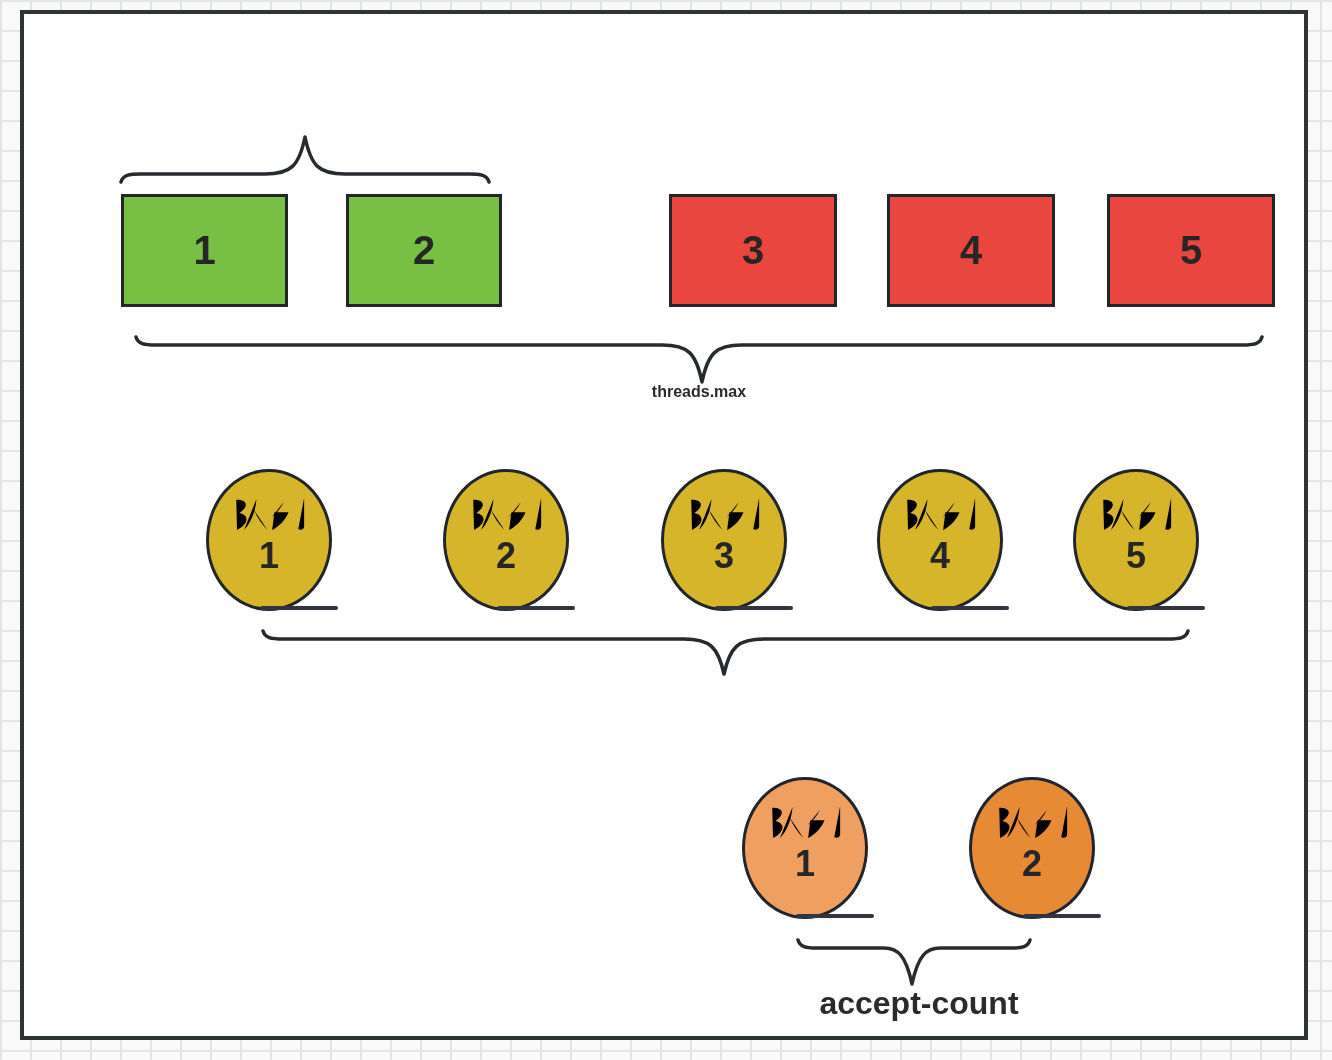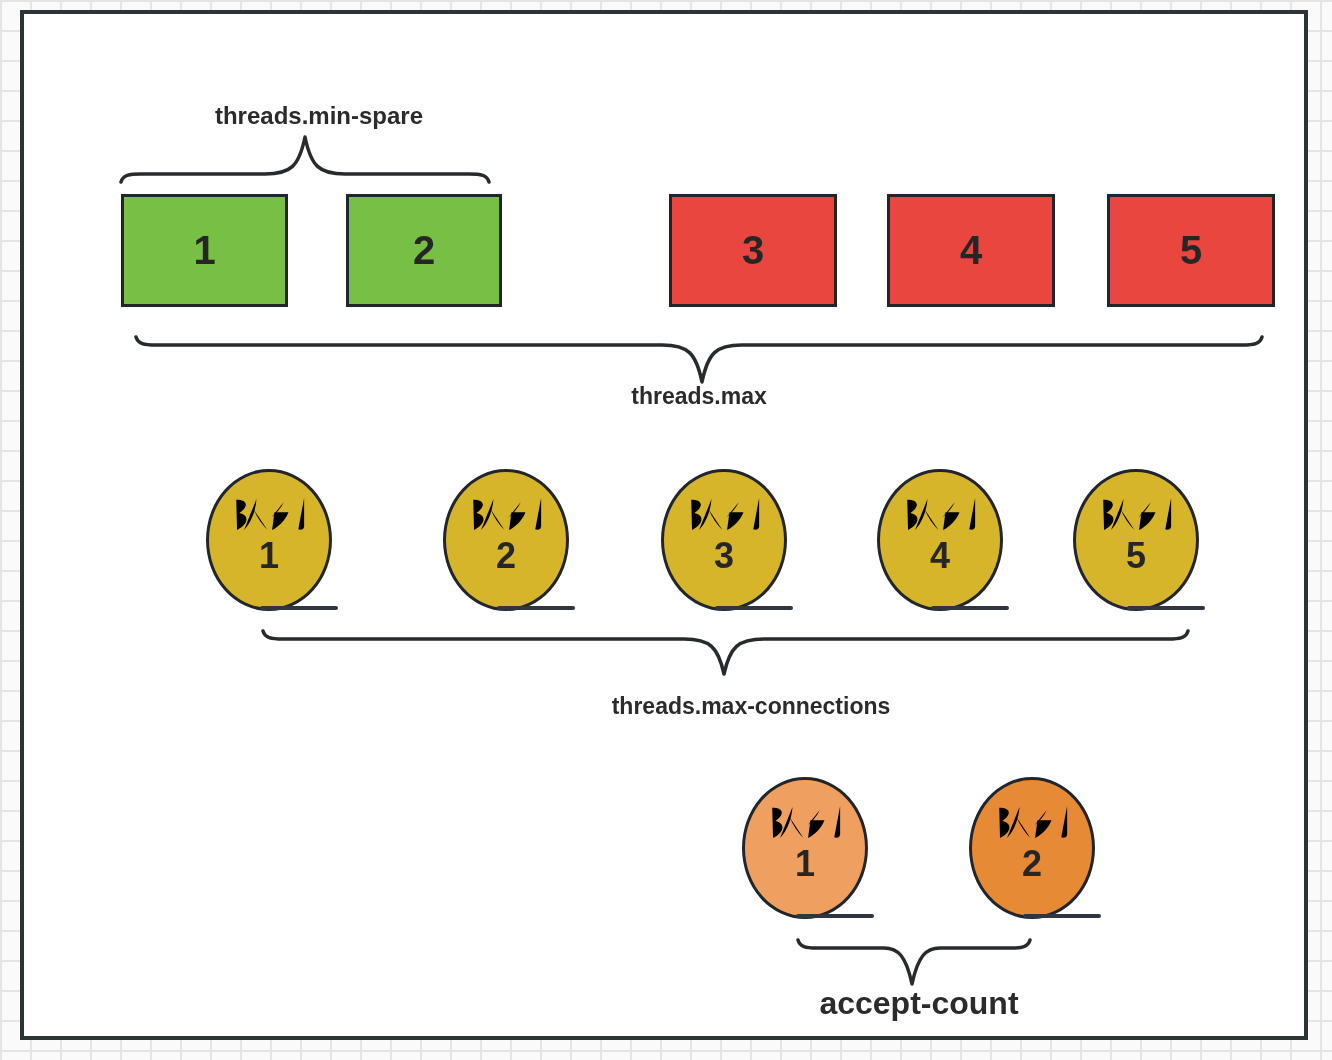--- a/index.html
+++ b/index.html
@@ -14,21 +14,21 @@
   }
   .canvas{
     position:absolute;left:20px;top:10px;width:1280px;height:1022px;
     background:#ffffff;border:4px solid #2d3436;
   }
   .diagram-label{
     position:absolute;transform:translateX(-50%);white-space:nowrap;
     font-weight:bold;color:#2b2b2b;
   }
   .lbl-min-spare{left:295px;top:88px;font-size:24px;}
-  .lbl-max{left:675px;top:369px;font-size:23px;}
+  .lbl-max{left:675px;top:369px;font-size:16px;}
   .lbl-max-conn{left:727px;top:679px;font-size:23px;}
   .lbl-accept{left:895px;top:971px;font-size:32px;}
 
   .brace{position:absolute;overflow:visible;}
   .brace path{fill:none;stroke:#262b30;stroke-width:3.5;stroke-linecap:round;stroke-linejoin:round;}
   .brace1{left:95px;top:120px;}
   .brace2{left:110px;top:322px;}
   .brace3{left:237px;top:616px;}
   .brace4{left:772px;top:925px;}
 
@@ -76,21 +76,20 @@
       <path d="M 138 18 C 130 34 120 46 106 58"></path>
       <path d="M 114 44 L 150 44 C 142 64 128 78 108 90"></path>
       <path d="M 164 14 L 164 50"></path>
       <path d="M 190 8 L 190 80 C 190 88 182 91 175 88"></path>
     </symbol>
   </defs>
 </svg>
 
 <div class="canvas">
 
-  <div class="diagram-label lbl-min-spare">threads.min-spare</div>
   <svg class="brace brace1" width="372" height="48" viewBox="0 0 372 48">
     <path d="M 2 48 C 4 41 10 40 22 40 L 146 40 C 172 40 180 32 186 3 C 192 32 200 40 226 40 L 350 40 C 362 40 368 41 370 48"></path>
   </svg>
 
   <div class="thread-box tb1" style="background-color: rgb(119, 192, 67);">
     <span class="num">1</span>
   </div>
   <div class="thread-box tb2" style="background-color: rgb(119, 192, 67);">
     <span class="num">2</span>
   </div>
@@ -143,21 +142,20 @@
           <use href="#glyph-duilie"></use>
         </svg>
       <div class="qnum">5</div>
       <span class="qline"></span>
     </div>
   </div>
 
   <svg class="brace brace3" width="929" height="46" viewBox="0 0 929 46">
     <path d="M 2 1 C 4 8 10 9 22 9 L 423 9 C 449 9 457 17 463 44 C 469 17 477 9 503 9 L 907 9 C 919 9 925 8 927 1"></path>
   </svg>
-  <div class="diagram-label lbl-max-conn">threads.max-connections</div>
 
   <div class="row-accept">
     <div class="qcircle aq1" style="background-color: rgb(239, 160, 97);">
       <svg class="glyph" viewBox="0 0 200 100" aria-label="队列">
           <use href="#glyph-duilie"></use>
         </svg>
       <div class="qnum">1</div>
       <span class="qline"></span>
     </div>
     <div class="qcircle aq2" style="background-color: rgb(231, 138, 54);">

